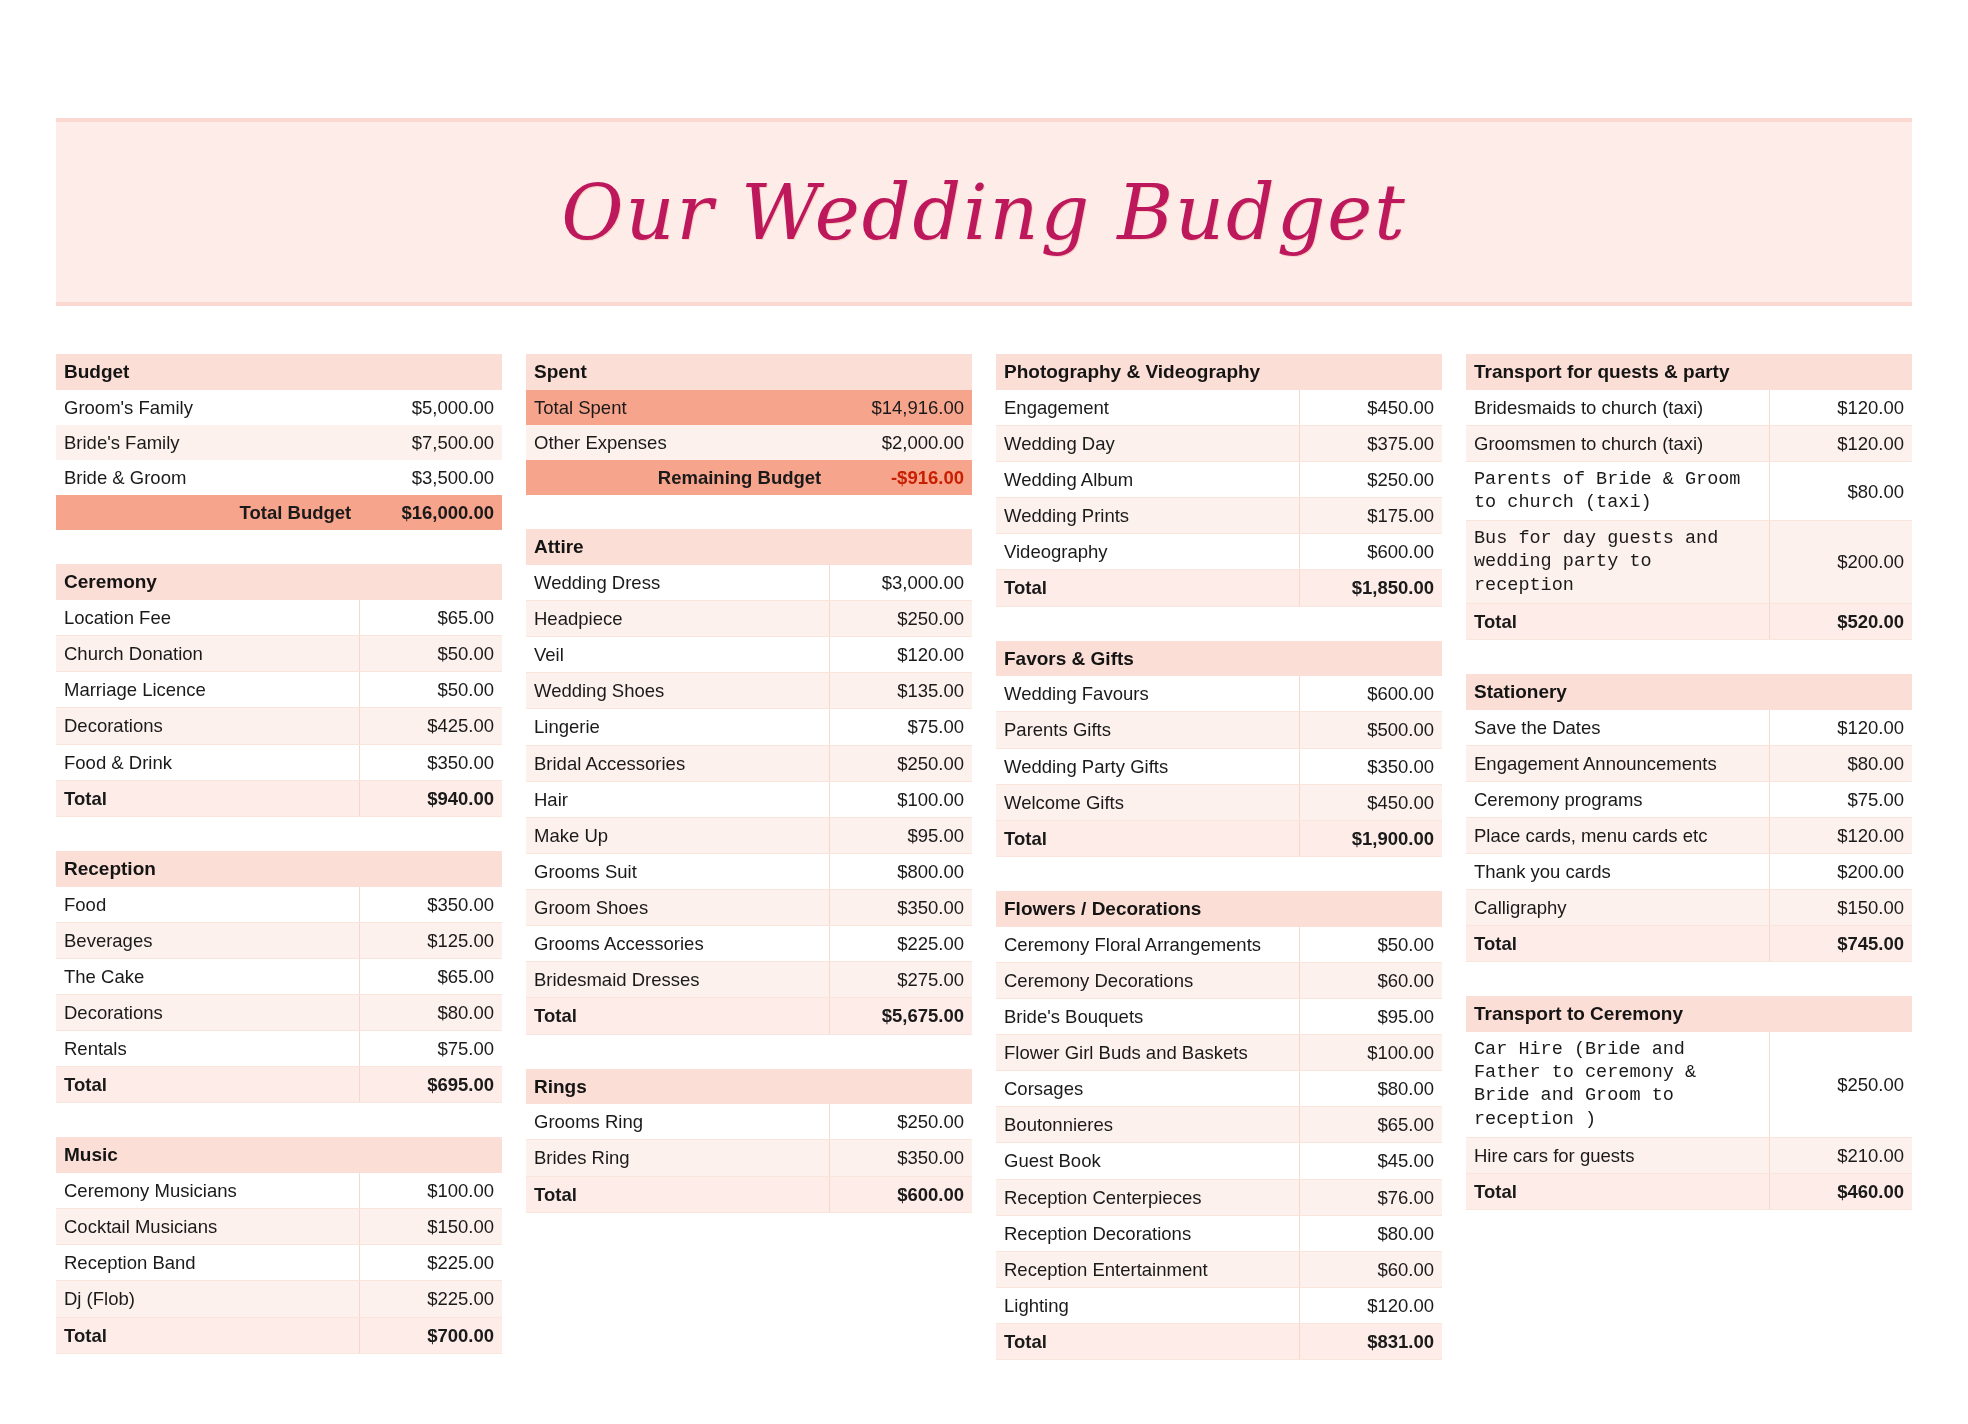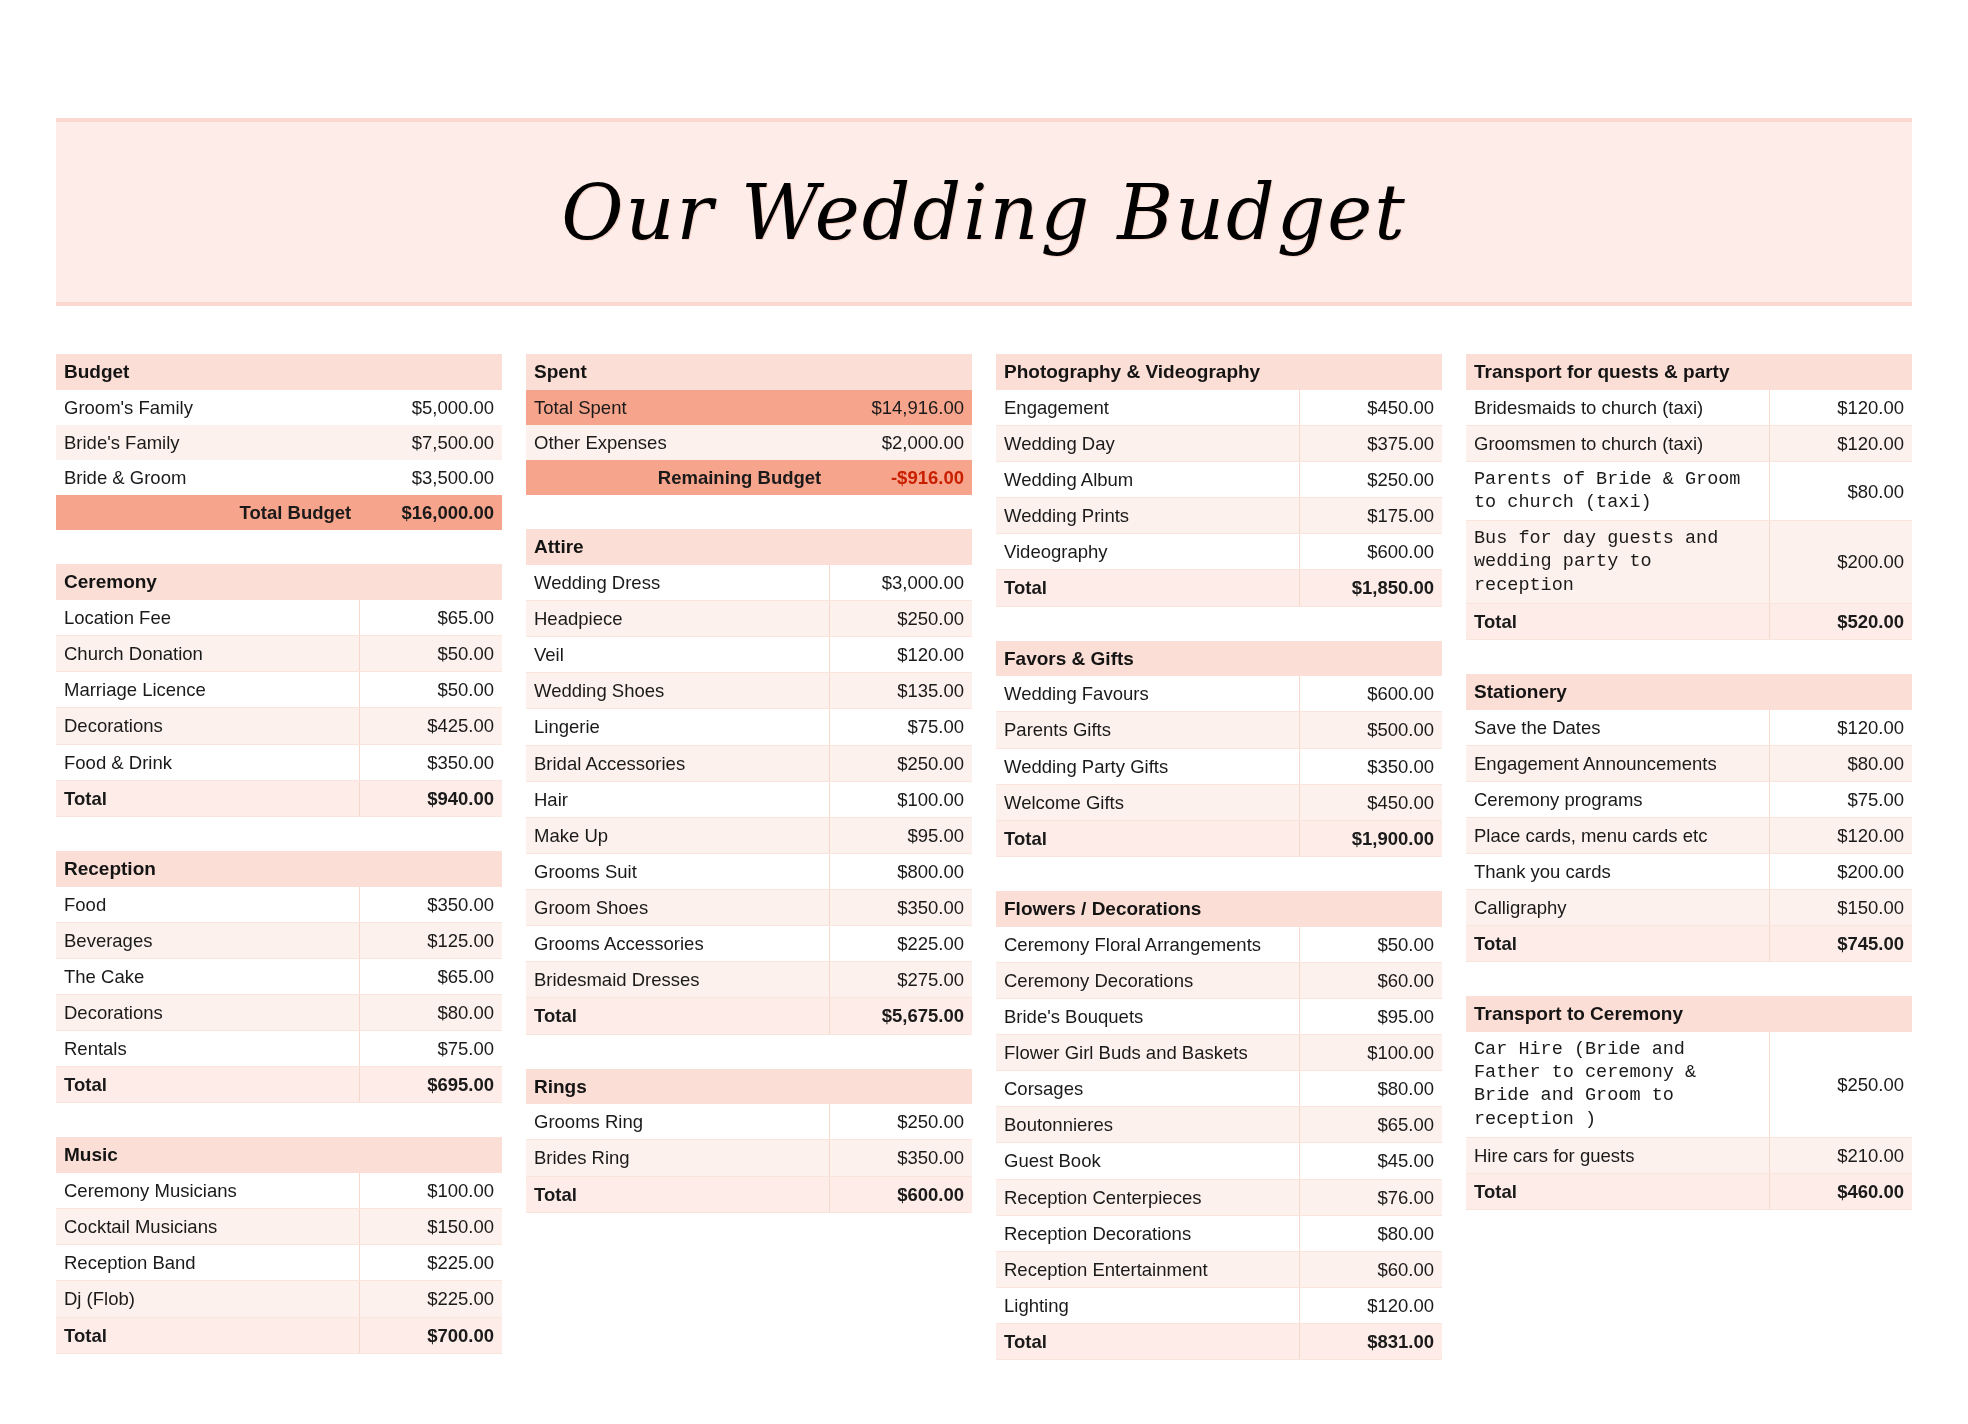--- a/index.html
+++ b/index.html
@@ -32,21 +32,21 @@
     border-bottom: 4px solid #fbd9d0;
     display: flex;
     align-items: center;
     justify-content: center;
   }
   .banner-title {
     font-family: "DejaVu Serif", serif;
     font-style: italic;
     font-size: 76px;
     letter-spacing: 2px;
-    color: #000000;
+    color: #be185d;
     text-shadow: 1px 1px 0 #f6d2c7;
     white-space: nowrap;
   }
 
   
   .columns {
     display: flex;
     gap: 24px;
     margin-top: 48px;
     align-items: flex-start;

